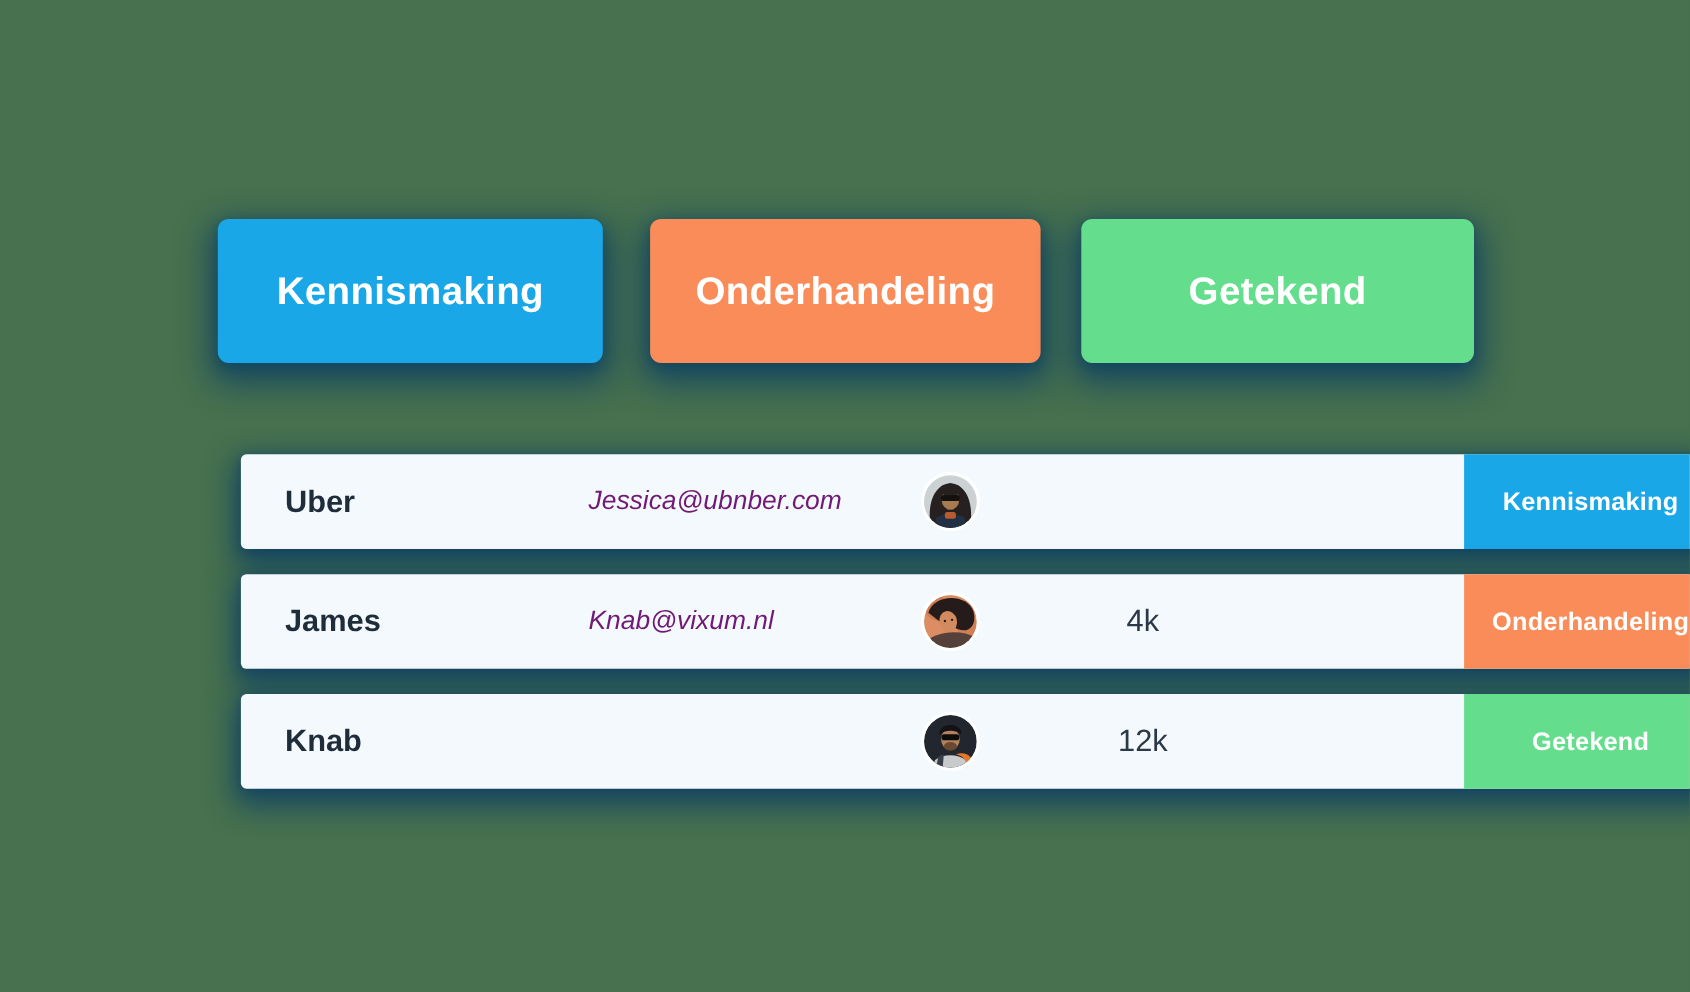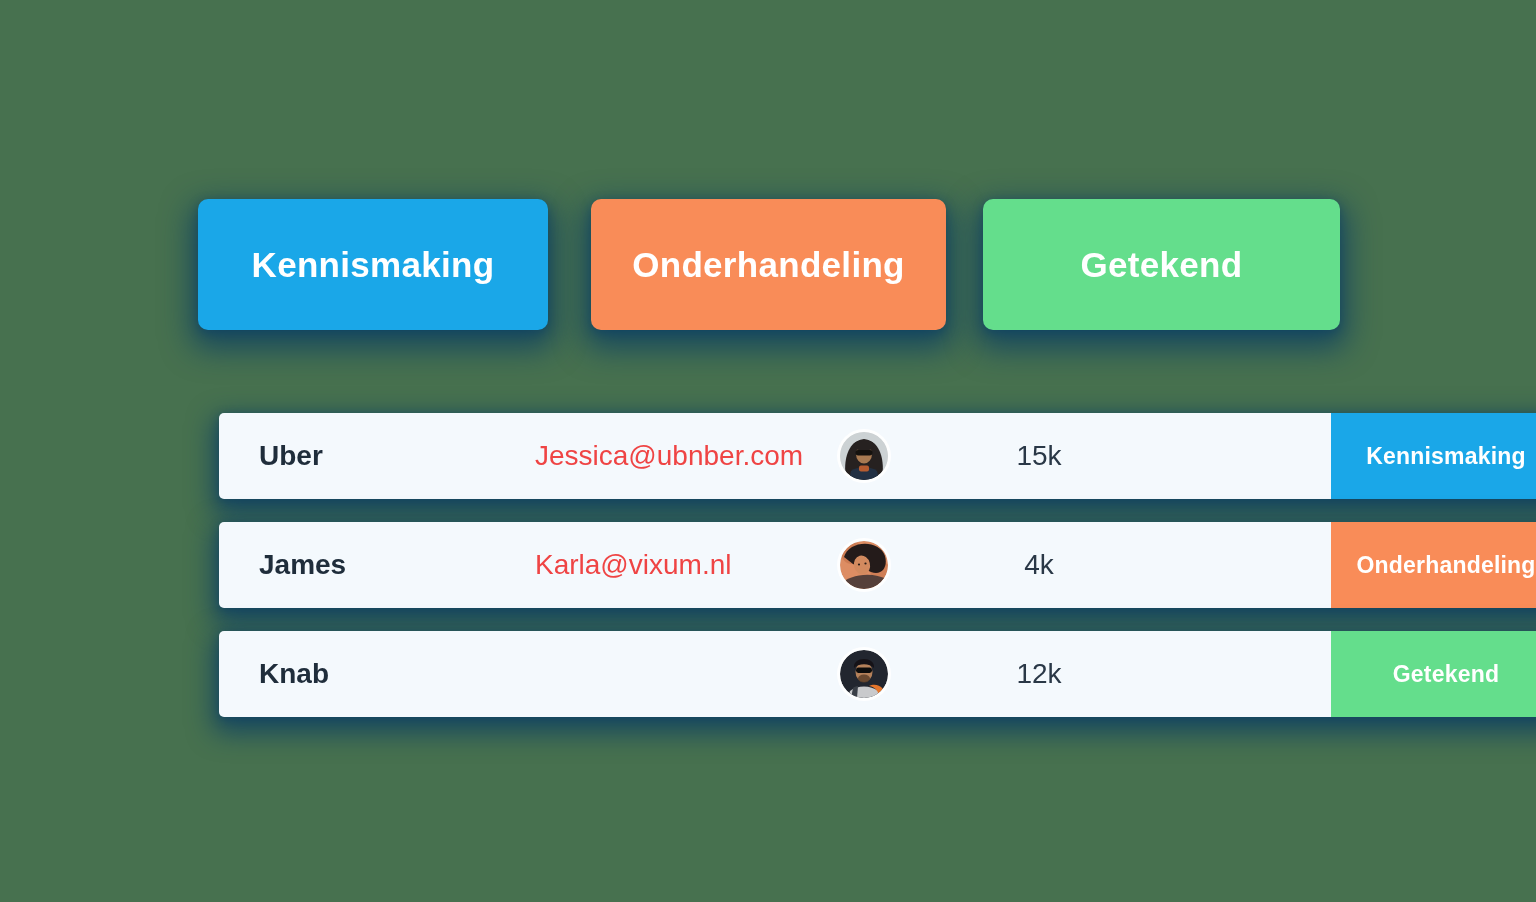--- a/index.html
+++ b/index.html
@@ -48,21 +48,21 @@
   #row-2 { top: 631px; }
 
   .company {
     position: absolute; left: 40px; top: 0; height: 100%;
     display: flex; align-items: center;
     font-size: 28px; font-weight: bold; color: #1F2D3B;
   }
   .email {
     position: absolute; left: 316px; top: 0; height: 100%;
     display: flex; align-items: center;
-    font-size: 28px; color: #ef4444;
+    font-size: 24px; color: #701a75; font-style: italic;
   }
   .avatar {
     position: absolute; left: 621px; top: 50%;
     width: 48px; height: 48px;
     margin-top: -24px;
     border-radius: 50%;
     overflow: hidden;
     box-shadow: 0 0 0 3px rgba(255,255,255,0.9);
     background: #dddddd;
   }
@@ -112,27 +112,26 @@
           <rect width="48" height="48" fill="#ccd2d4"></rect>
           <path d="M7 52 C2 30 7 9 24 7 C41 9 46 30 41 52 Z" fill="#262120"></path>
           <ellipse cx="24" cy="22" rx="8" ry="9.5" fill="#a87a52"></ellipse>
           <rect x="14.5" y="9" width="19" height="9" rx="4.5" fill="#262120"></rect>
           <rect x="15.5" y="18" width="17" height="5.5" rx="2.4" fill="#14110e"></rect>
           <path d="M9 48 L39 48 L37 39 C31 34 17 34 11 39 Z" fill="#223043"></path>
           <rect x="19" y="33.5" width="10" height="6" rx="2" fill="#b65c30"></rect>
         </g>
       </svg>
     </span>
-    <span class="value">15k</span>
     <span class="stage-badge" style="background-color: rgb(26, 167, 232);">Kennismaking</span>
   </div>
 
   <div class="deal-row" id="row-1">
     <span class="company">James</span>
-    <span class="email">Karla@vixum.nl</span>
+    <span class="email">Knab@vixum.nl</span>
     <span class="avatar">
       <svg viewBox="0 0 48 48" xmlns="http://www.w3.org/2000/svg">
         <defs>
             <clipPath id="clip-a1">
               <circle cx="24" cy="24" r="24"></circle>
             </clipPath>
           </defs>
         <g clip-path="url(#clip-a1)">
           <rect width="48" height="48" fill="#dd8d63"></rect>
           <circle cx="12" cy="12" r="11" fill="#c06f47" opacity="0.55"></circle>

